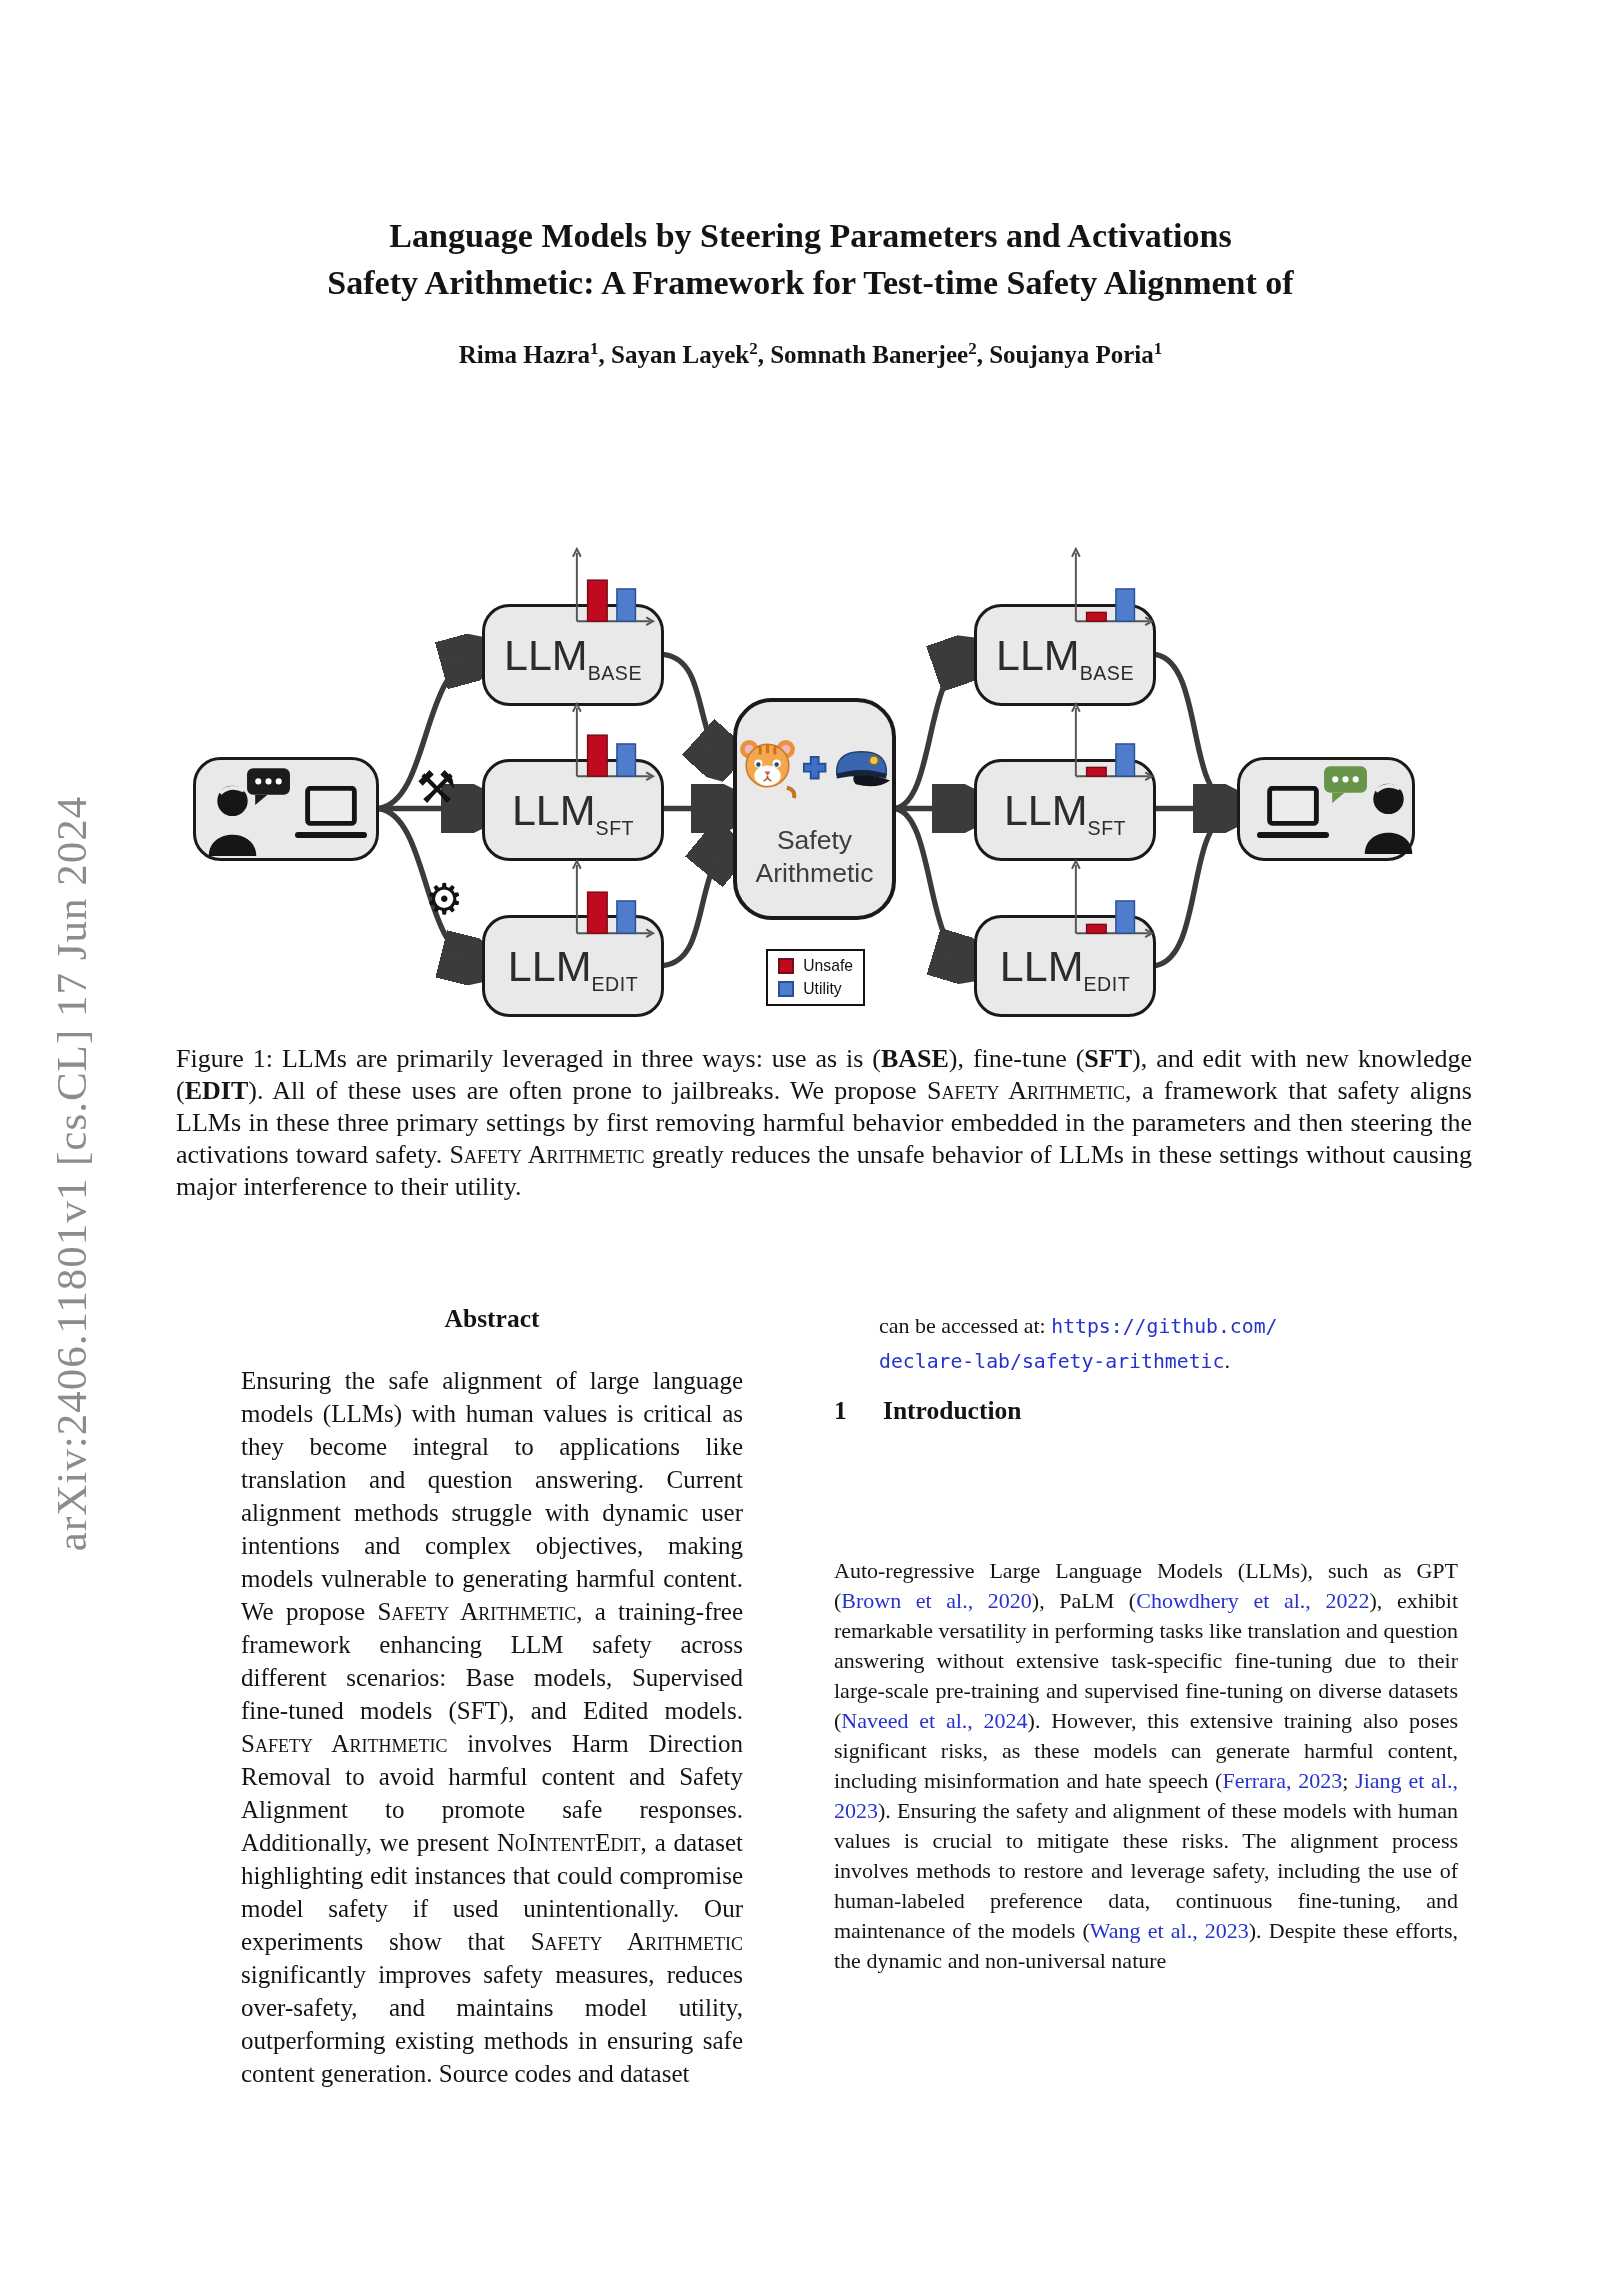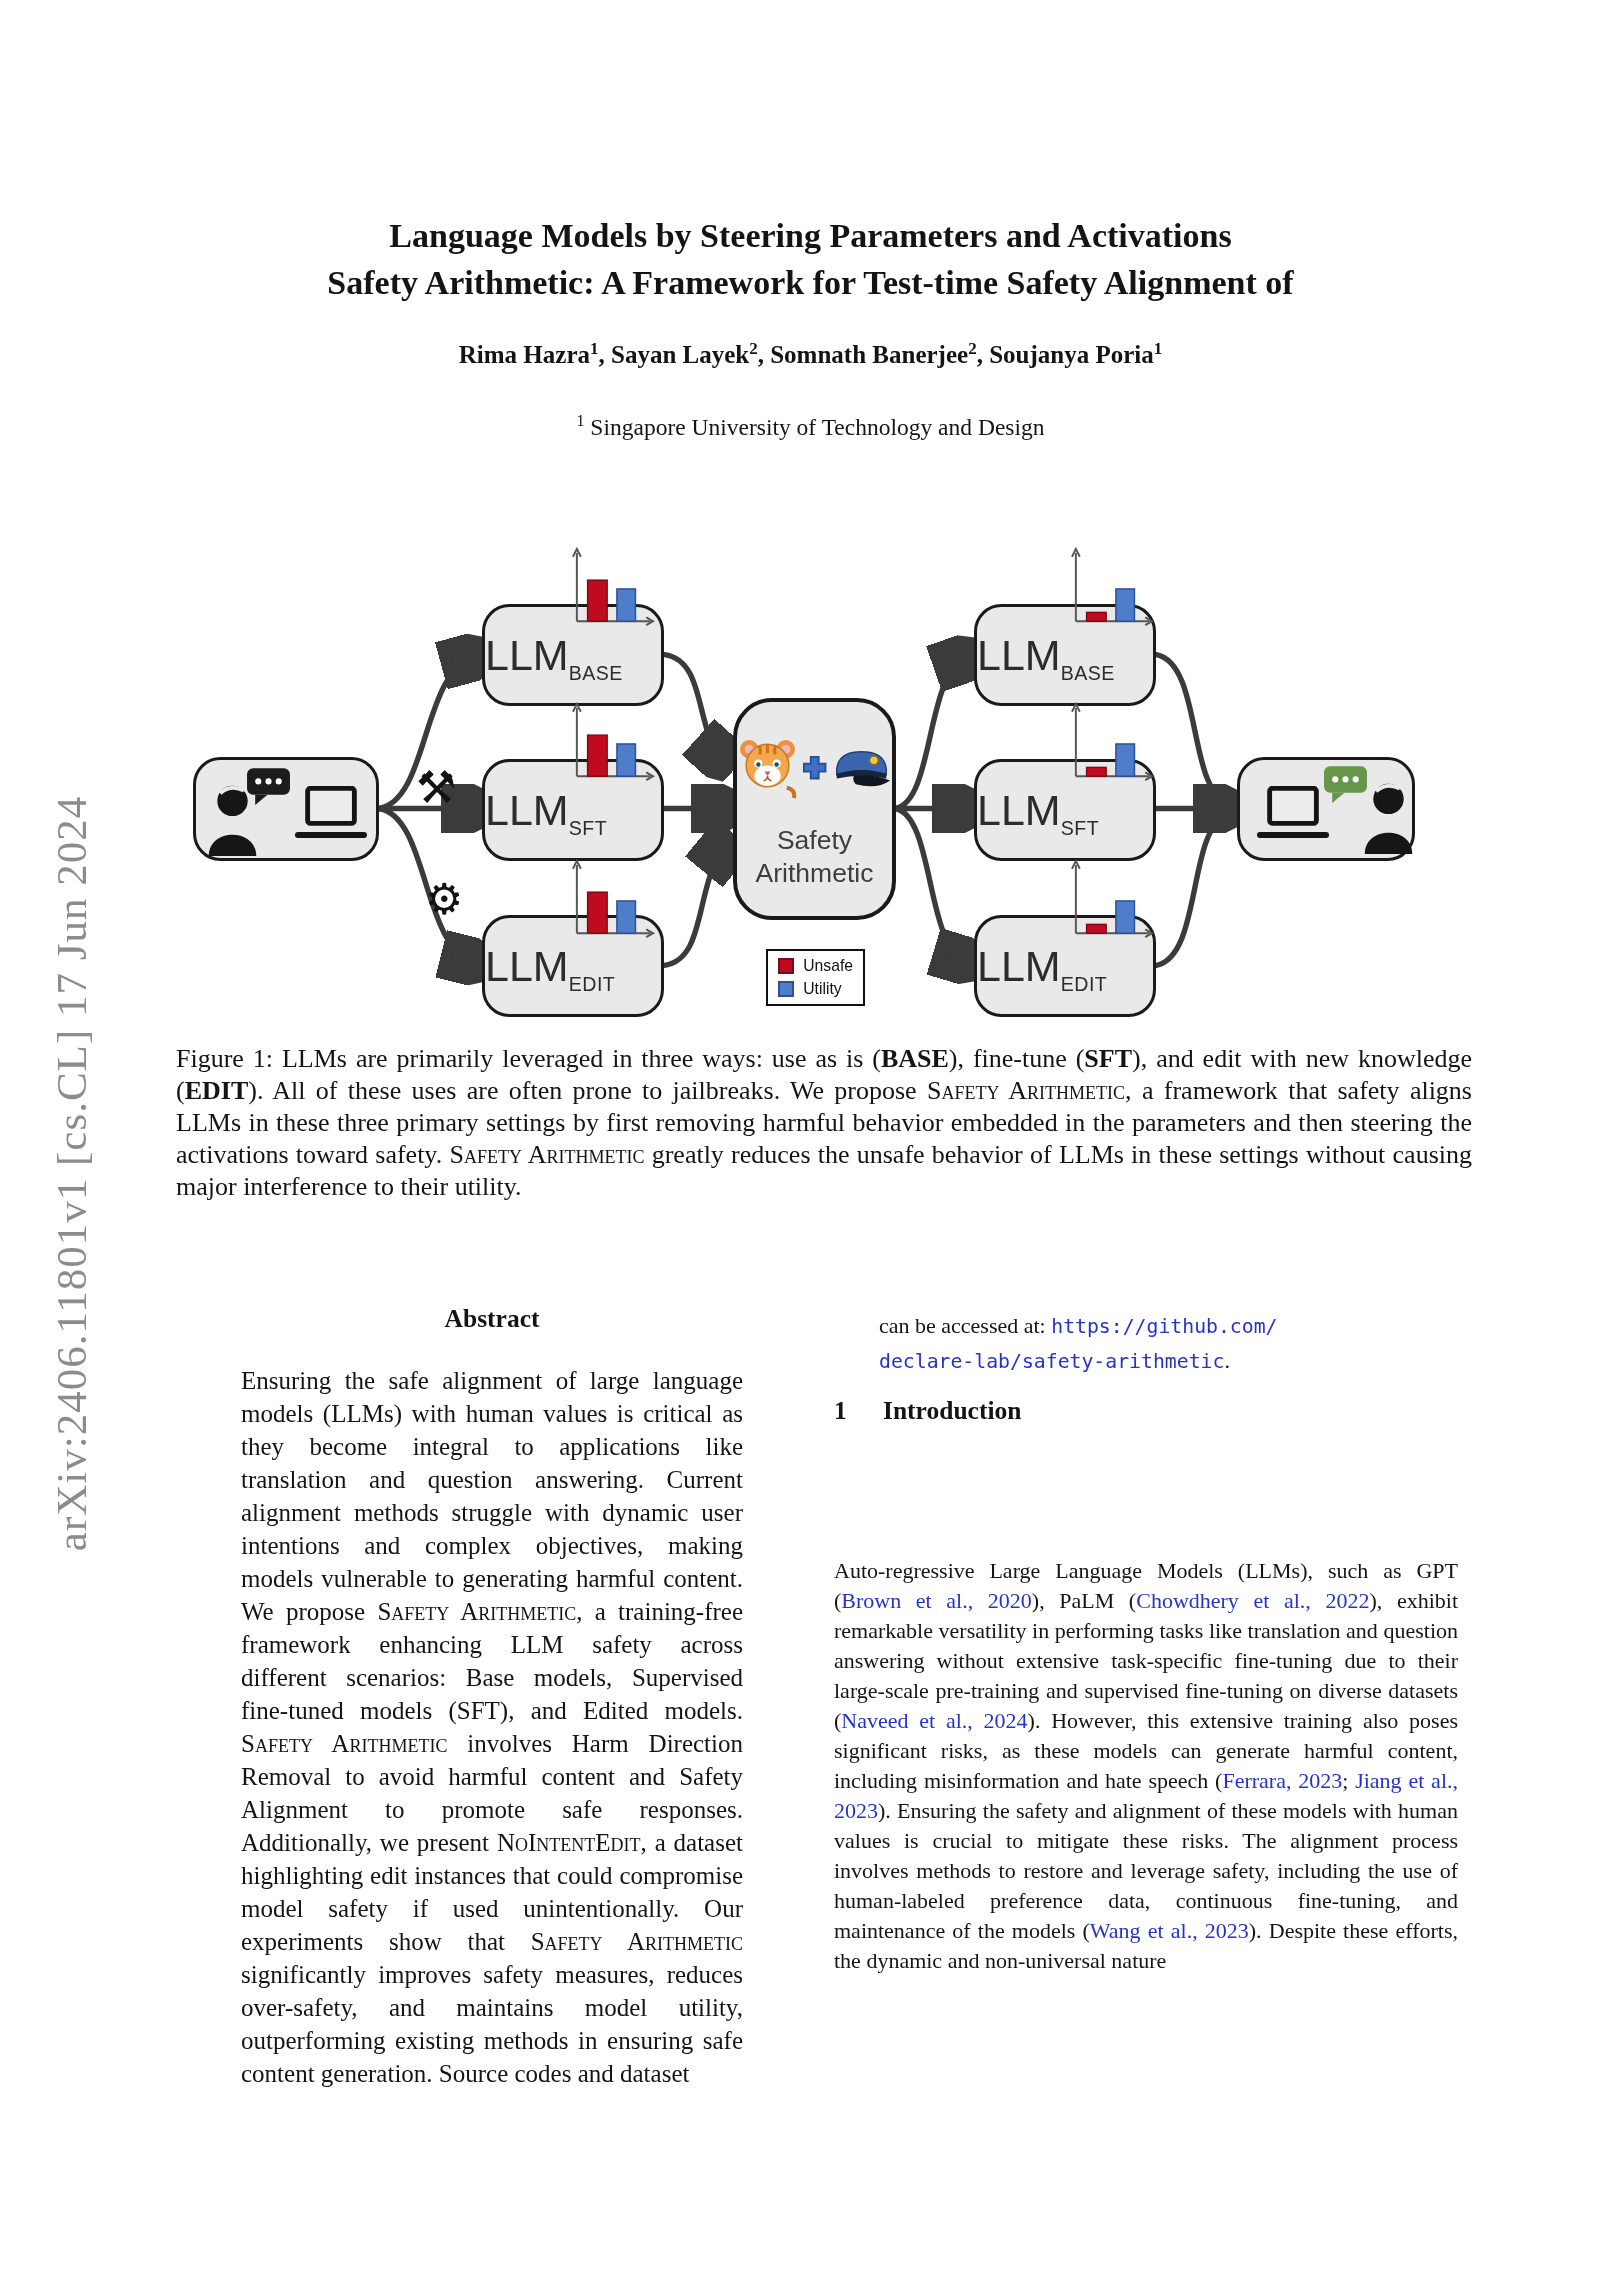--- a/index.html
+++ b/index.html
@@ -12,21 +12,21 @@
          font-size:43px;letter-spacing:1px;color:var(--stamp,#8c8c8c);white-space:nowrap;}
 
   
   .title{left:0;top:212px;width:100%;text-align:center;font-weight:bold;font-size:34px;line-height:47px;}
   .authors{left:0;top:341px;width:100%;text-align:center;font-weight:bold;font-size:25px;}
   .affils{left:0;top:409px;width:100%;text-align:center;font-size:23.5px;line-height:36px;}
   .seg-sup{vertical-align:super;font-size:0.68em;line-height:0;}
 
   
   .gbox{position:absolute;background:var(--box_fill,#e9e9e9);border:3.9px solid var(--box_border,#1a1a1a);
-        border-radius:27.4px;box-sizing:border-box;display:flex;align-items:center;}
+        border-radius:27.4px;box-sizing:border-box;display:flex;align-items:center;justify-content:center;}
   .llm-label{font-family:"Liberation Sans","DejaVu Sans",sans-serif;font-size:43px;color:#2c2c2c;}
   .llm-sub{font-size:19.6px;display:inline-block;transform:translateY(9.8px);letter-spacing:0.5px;}
   .safety-box{border-width:4.9px;border-radius:39px;flex-direction:column;justify-content:flex-start;}
   .emoji-row{display:flex;align-items:center;margin-top:33px;}
   .safety-label{font-family:"Liberation Sans","DejaVu Sans",sans-serif;font-size:26.5px;color:#3e3e3e;
                 text-align:center;line-height:33px;margin-top:23.5px;width:129px;}
   .legend{position:absolute;background:#fff;border:2.9px solid #111;padding:5.9px 9.8px;display:flex;
           flex-direction:column;gap:5px;font-family:"Liberation Sans","DejaVu Sans",sans-serif;
           font-size:15.7px;color:#111;}
   .legend-row{display:flex;align-items:center;gap:8.8px;}
@@ -61,21 +61,20 @@
 <body>
 
 <div class="abs stamp">arXiv:2406.11801v1  [cs.CL]  17 Jun 2024</div>
 
 <div class="abs title">
   <div>Language Models by Steering Parameters and Activations</div>
   <div>Safety Arithmetic: A Framework for Test-time Safety Alignment of</div>
 </div>
 <div class="abs authors"><span>Rima Hazra</span><span class="seg-sup">1</span><span>, Sayan Layek</span><span class="seg-sup">2</span><span>, Somnath Banerjee</span><span class="seg-sup">2</span><span>, Soujanya Poria</span><span class="seg-sup">1</span></div>
 <div class="abs affils">
-  <div><span class="seg-sup">1</span><span> Singapore University of Technology and Design</span></div>
 </div>
 
 <div>
 
   <svg class="connectors" width="1245" height="490" viewBox="0 0 1270 500">
     <defs>
       <marker id="ah" markerWidth="9" markerHeight="9" refX="6.5" refY="4.5" orient="auto">
         <path d="M0,0 L9,4.5 L0,9 Z" fill="#3b3b3b" stroke="none"></path>
       </marker>
     </defs>

